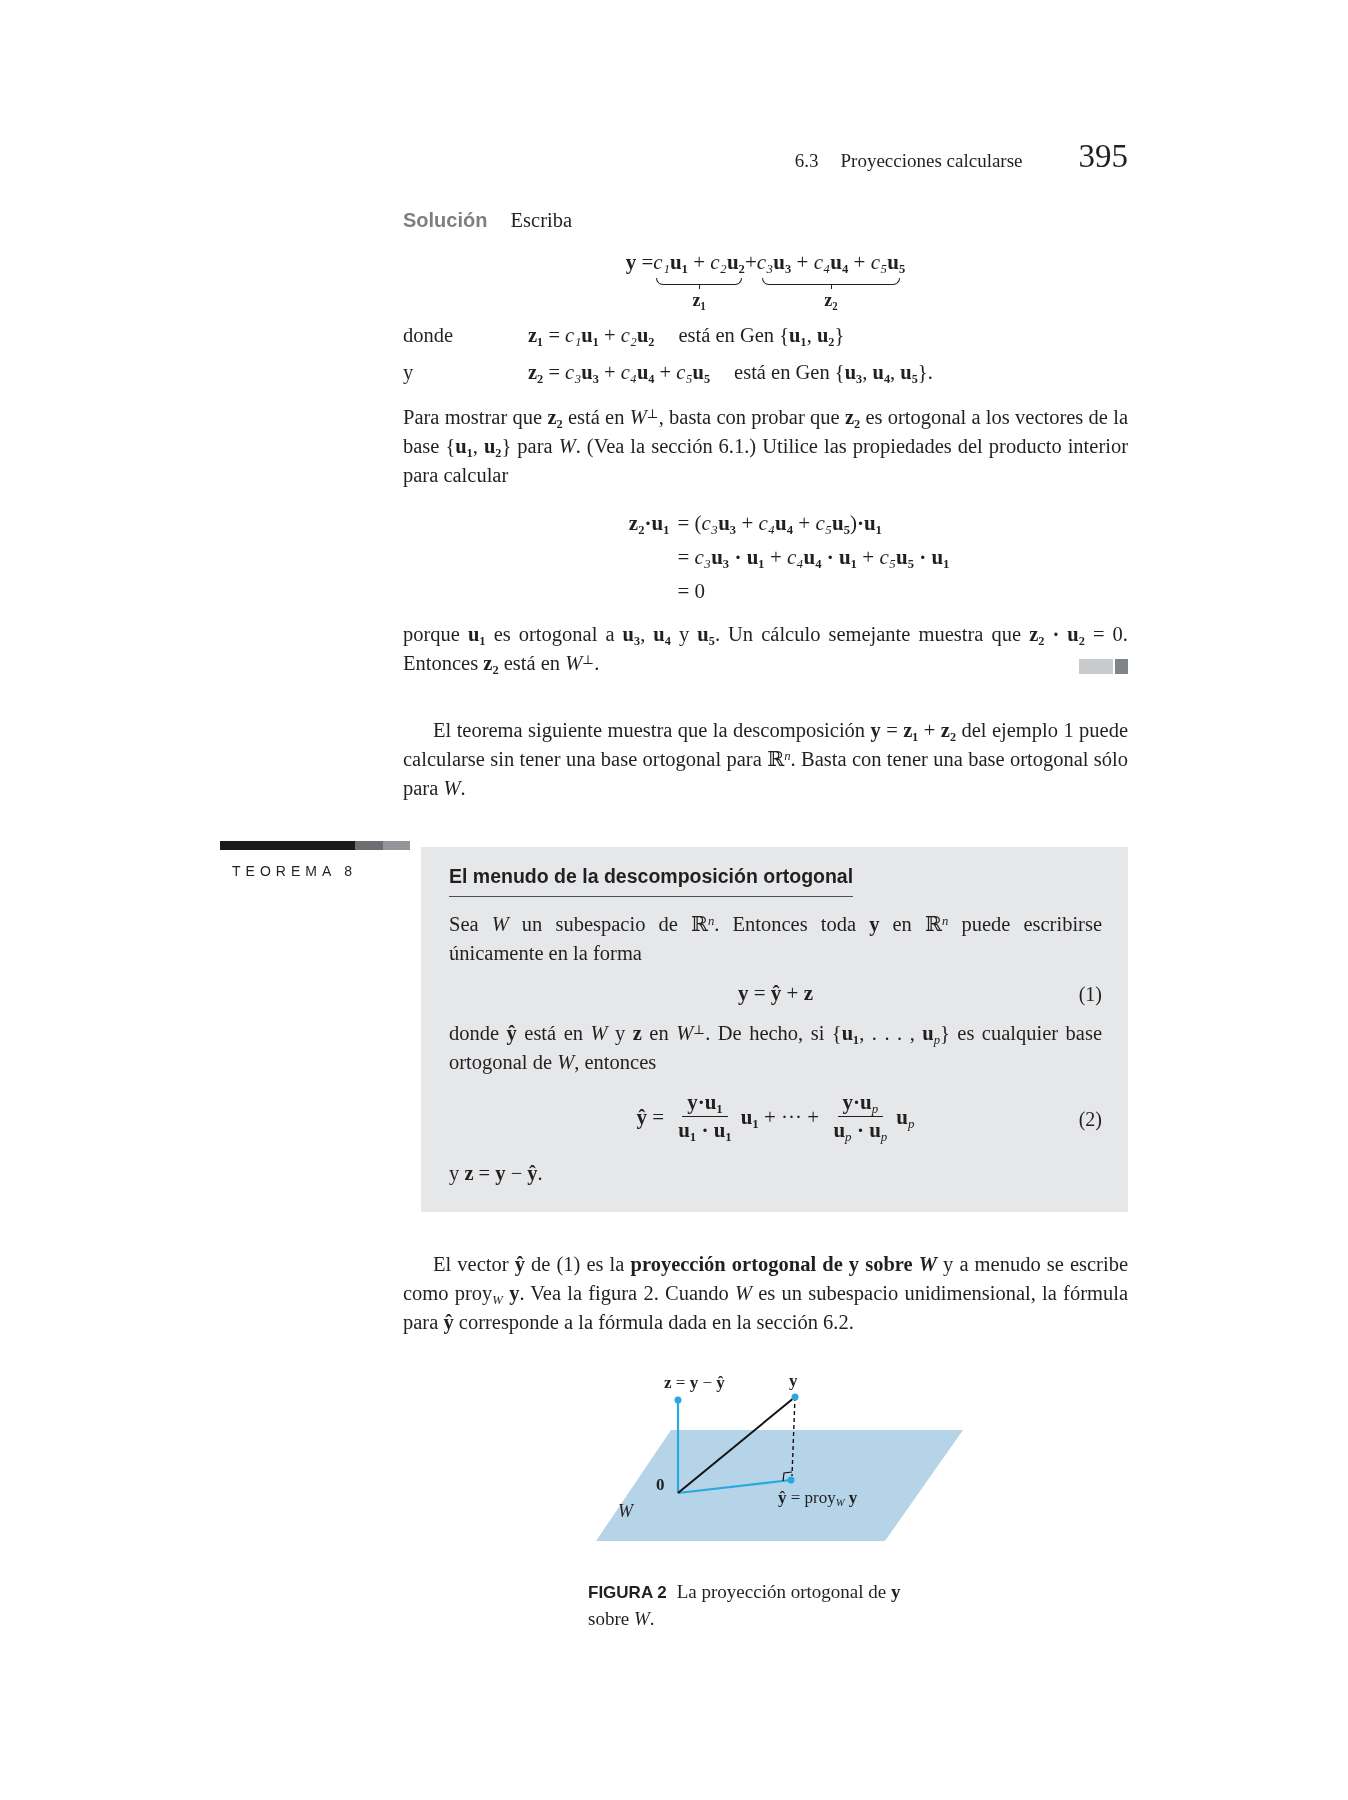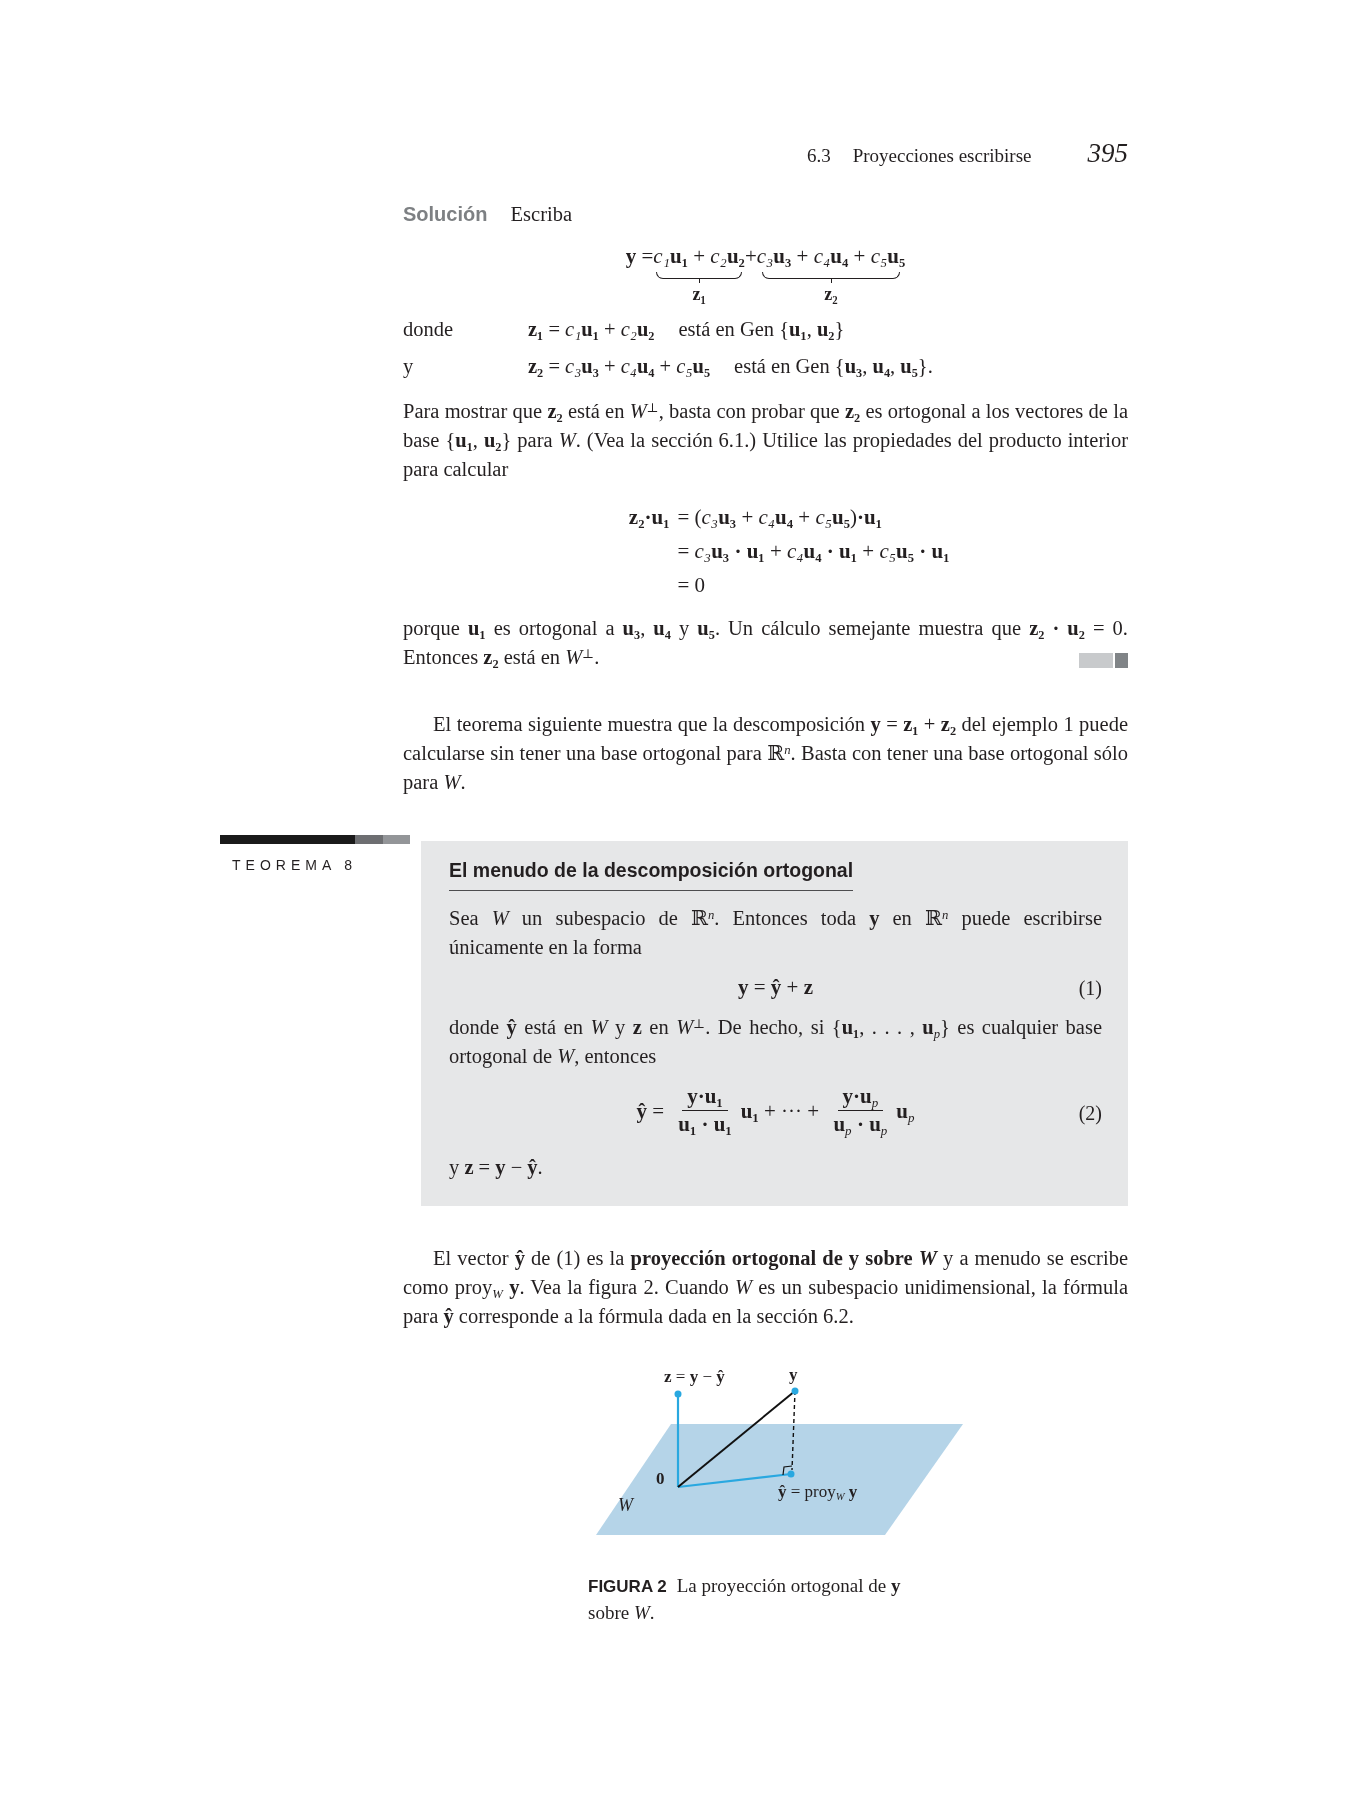--- a/index.html
+++ b/index.html
@@ -1,21 +1,21 @@
 <!DOCTYPE html>
 <html style="--text: #231f20; --accent-blue: #29a8e0; --plane-blue: #b5d4e8; --theorem-box-bg: #e6e7e8; --solution-label-gray: #7d8083; --bar-black: #1a1a1a; --bar-gray: #6d6e71; --eoe-light: #c8cacc; --eoe-dark: #808487;"><head>
 <meta charset="utf-8">
 <style>
   html,body{margin:0;padding:0;background:#ffffff;}
   .page{width:1348px;height:1800px;background:#fff;position:relative;overflow:hidden;
         font-family:"Liberation Serif","DejaVu Serif",serif;color:var(--text,#231f20);margin-left:20px;}
   .running-head{margin-left:383px;width:725px;padding-top:138px;display:flex;
         justify-content:flex-end;align-items:baseline;font-size:19px;}
   .rh-sec{margin-right:22px;}
-  .rh-page{font-size:27px;margin-left:56px;font-style:italic;}
+  .rh-page{font-size:33px;margin-left:56px;}
   .content{margin-left:383px;width:725px;}
 
   .sol-line{margin:34px 0 0;font-size:20.5px;}
   .sol-label{font-family:"Liberation Sans",sans-serif;font-weight:700;
         color:var(--solution-label-gray,#7d8083);margin-right:18px;font-size:20px;}
 
   .eq-main{display:flex;justify-content:center;align-items:flex-start;font-size:21px;margin:18px 0 6px;}
   .ub-group{display:inline-flex;flex-direction:column;align-items:center;justify-content:flex-end;}
   .ub-brace{height:6px;border:1.4px solid var(--text,#231f20);border-top:none;
         border-radius:0 0 7px 7px;width:92%;margin-top:3px;position:relative;}
@@ -84,21 +84,21 @@
   .tk-sub{font-size:.62em;vertical-align:-.28em;line-height:0;}
   .tk-sans{font-family:"Liberation Sans",sans-serif;font-weight:700;}
 </style>
 </head>
 <body>
 
 <div class="page">
 
   <div class="running-head">
     <span class="rh-sec">6.3</span>
-    <span class="rh-title">Proyecciones escribirse</span>
+    <span class="rh-title">Proyecciones calcularse</span>
     <span class="rh-page">395</span>
   </div>
 
   <div class="content">
 
     <p class="sol-line">
       <span class="sol-label">Solución</span>
       <span class="sol-lead">Escriba</span>
     </p>
 

